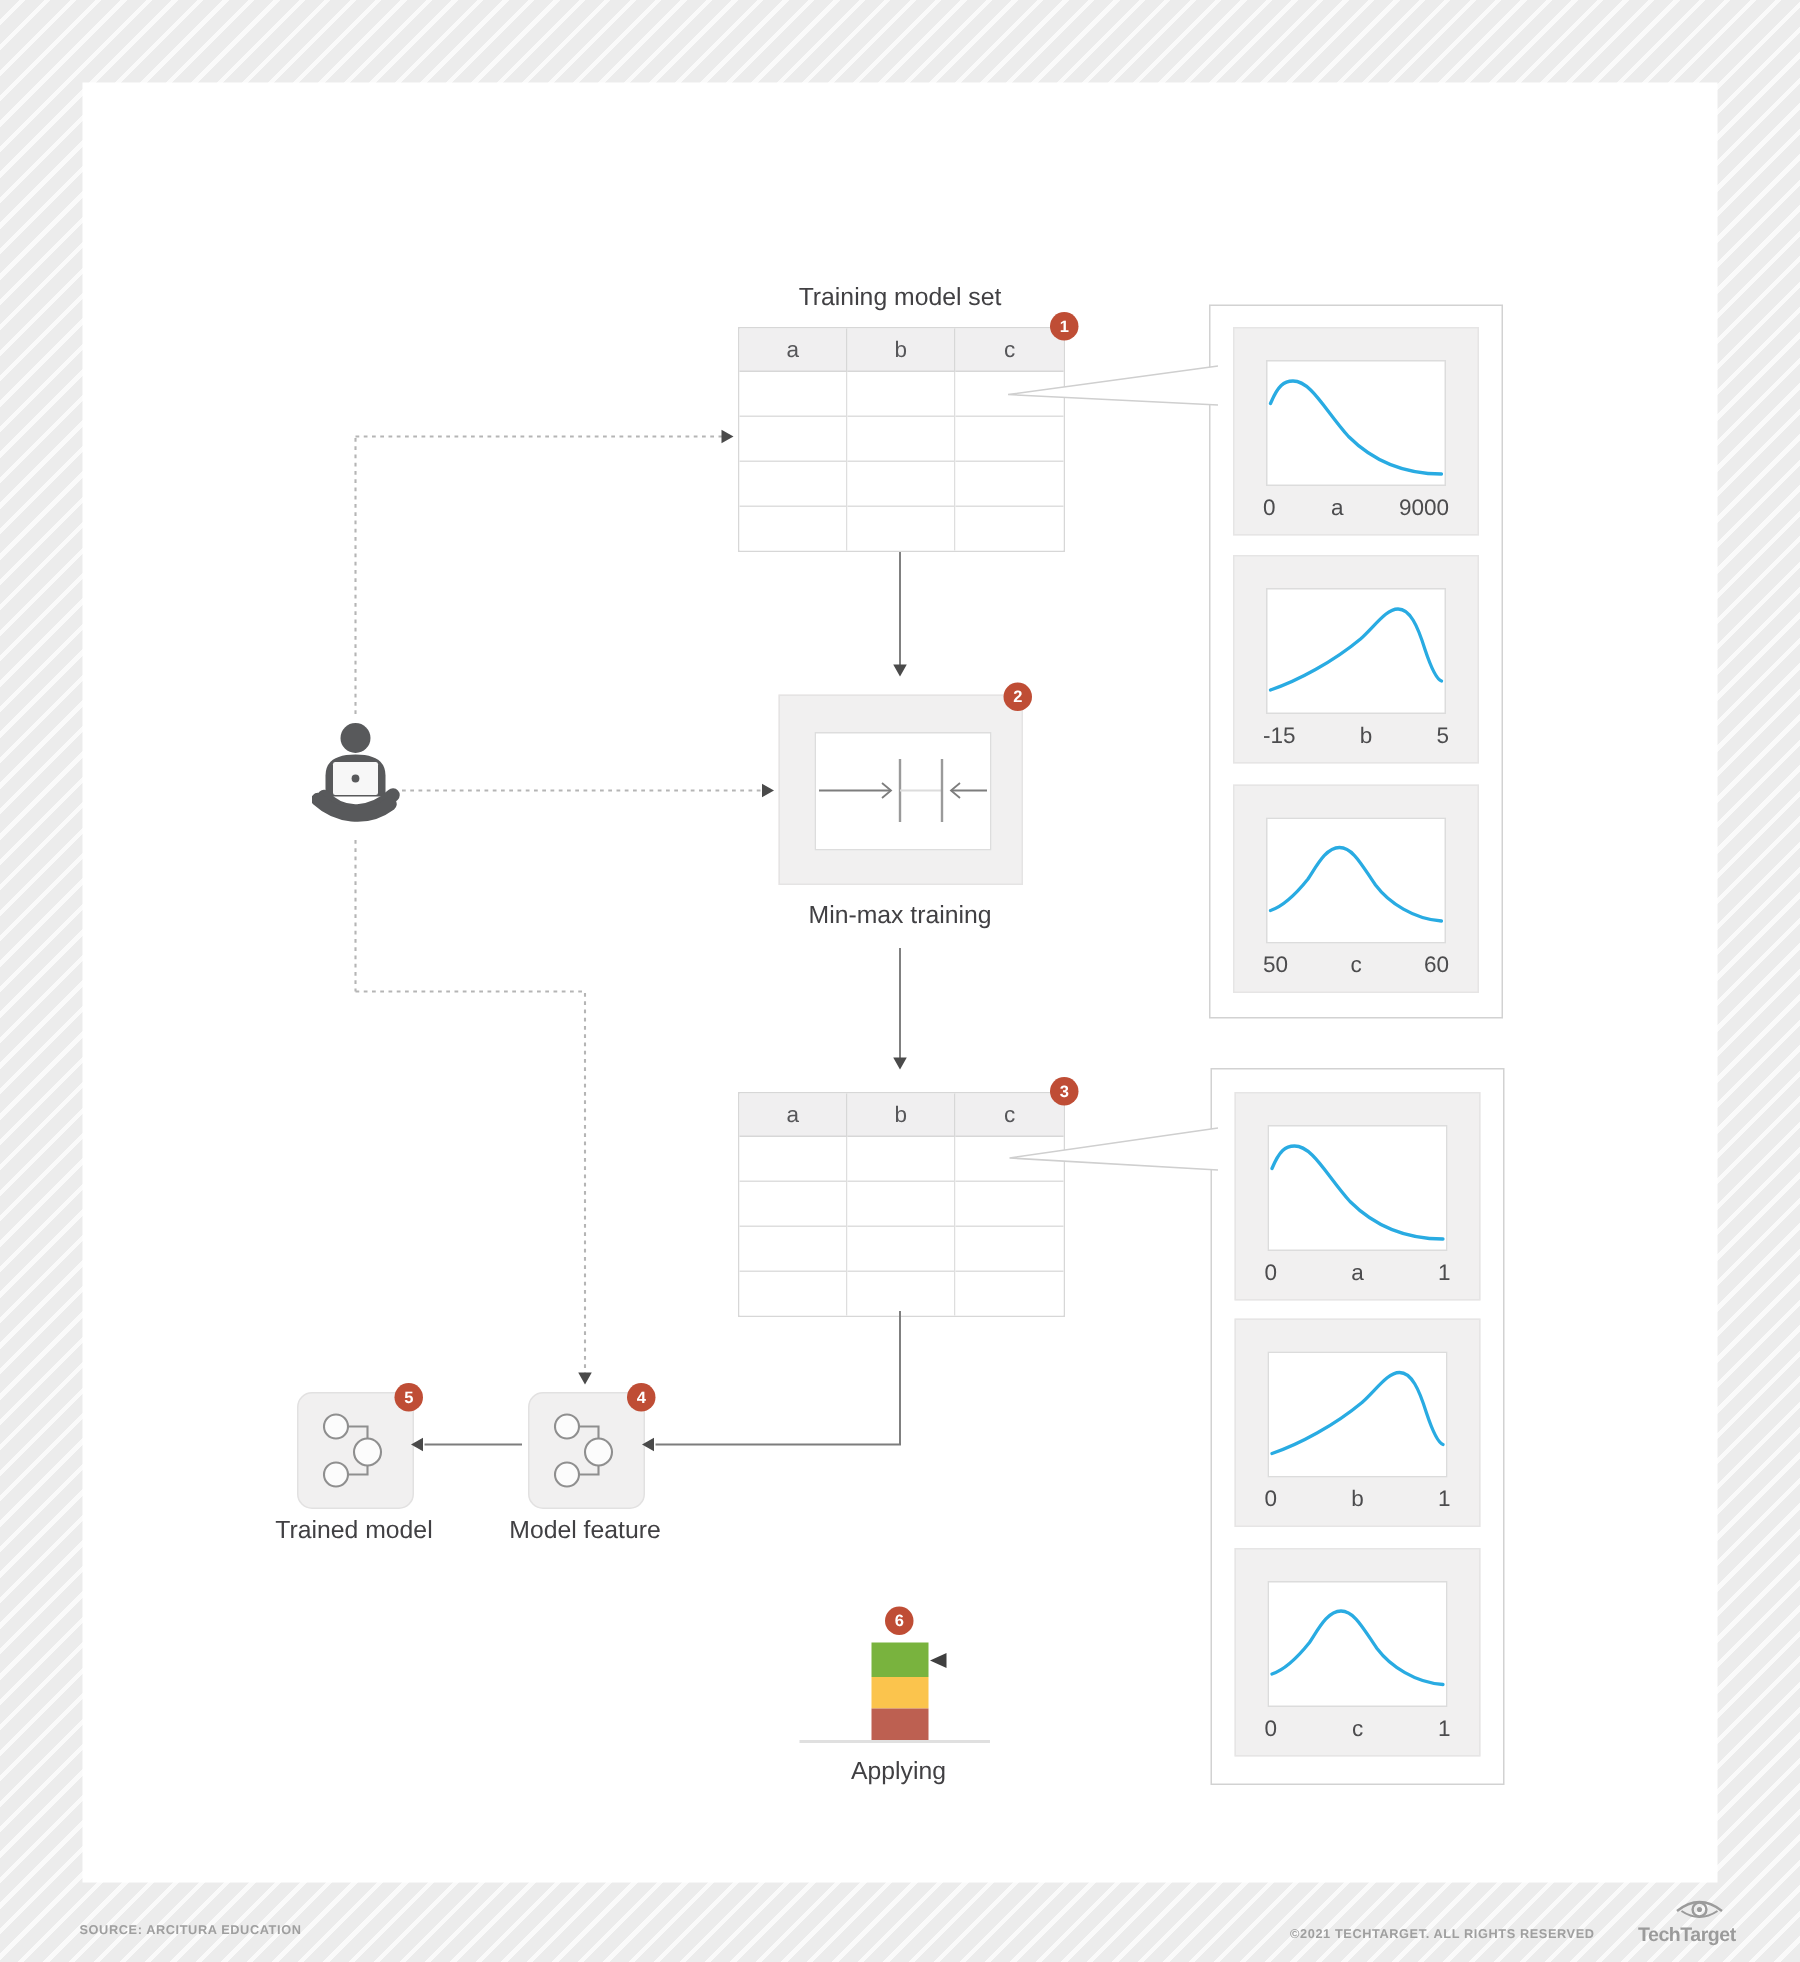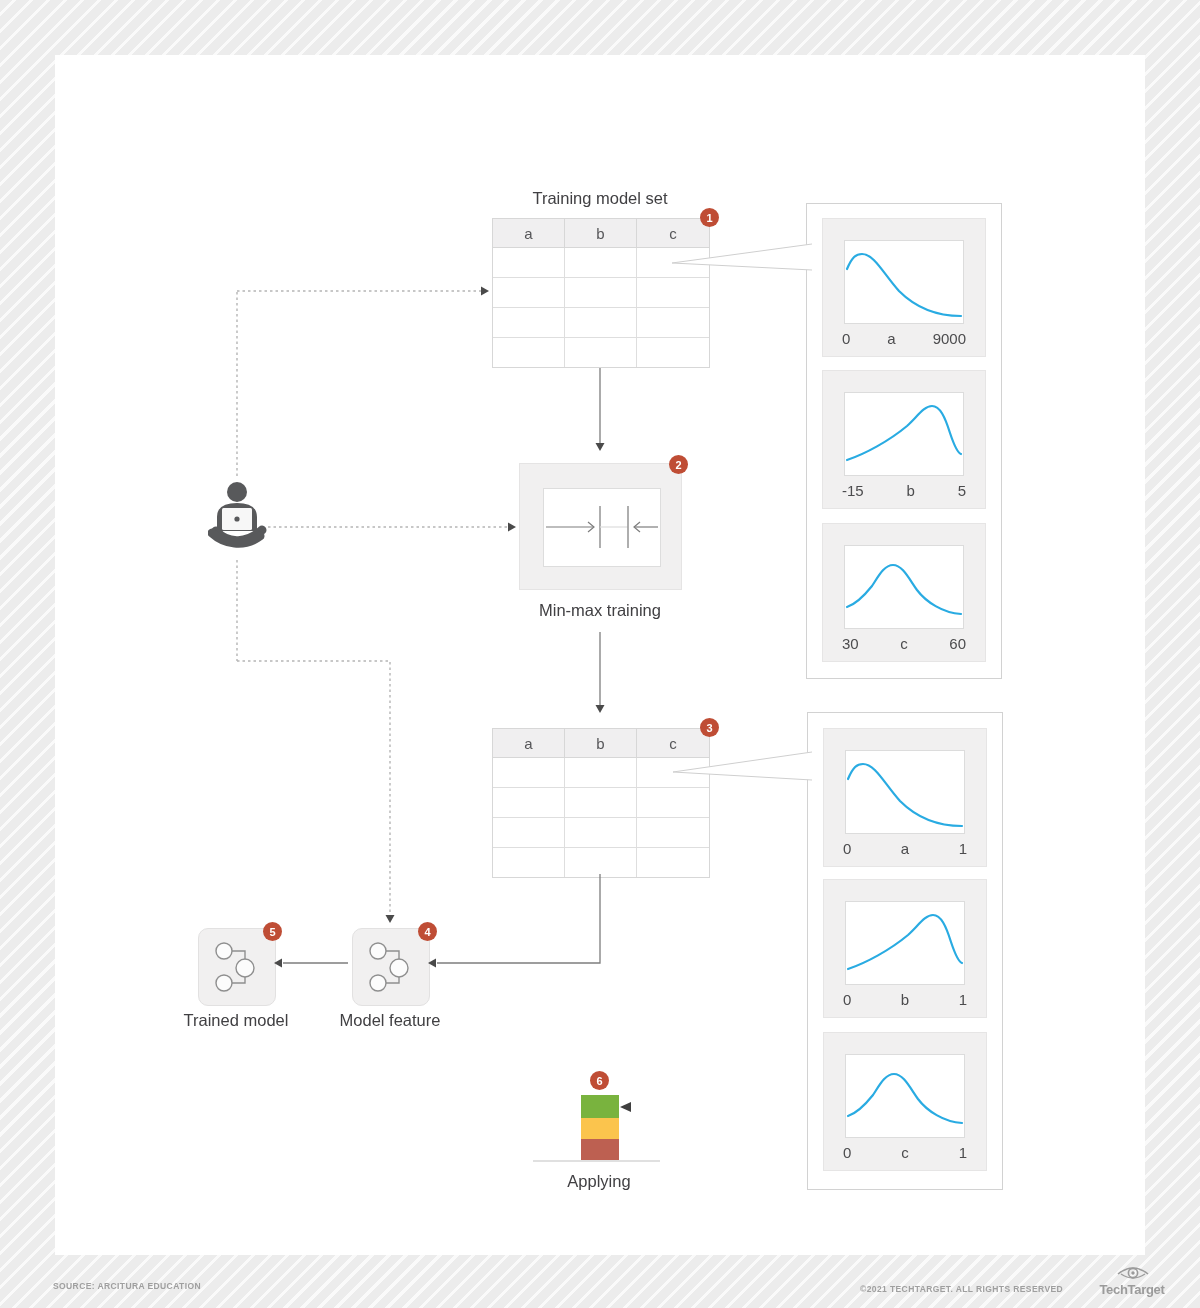--- a/index.html
+++ b/index.html
@@ -214,21 +214,21 @@
       <span>5</span>
     </div>
   </div>
   <div class="chart-panel" style="left:822px;top:523px;">
     <div class="plot">
       <svg viewBox="0 0 118 82" preserveAspectRatio="none">
           <path class="curve" d="M2,61 C11,58 19,50 27,40 C33,31 39,19 48,19 C57,19 63,31 72,44 C81,56 98,67 116,68"></path>
         </svg>
     </div>
     <div class="ticks">
-      <span>30</span>
+      <span>50</span>
       <span>c</span>
       <span>60</span>
     </div>
   </div>
 
   <div class="chart-panel" style="left:823px;top:728px;">
     <div class="plot">
       <svg viewBox="0 0 118 82" preserveAspectRatio="none">
           <path class="curve" d="M2,28 C7,16 11,13 17,13 C29,13 38,32 54,50 C72,68 94,75 116,75"></path>
         </svg>
@@ -273,15 +273,15 @@
   <div class="abs section-label" style="left:509px;top:1172px;width:180px;">Applying</div>
 
   <div class="abs foot-text" style="left:53px;top:1281px;">SOURCE: ARCITURA EDUCATION</div>
   <div class="abs foot-text" style="left:860px;top:1284px;width:230px;text-align:left;">©2021 TECHTARGET. ALL RIGHTS RESERVED</div>
   <svg class="abs" style="left:1116px;top:1263px;" width="34" height="20" viewBox="0 0 34 20">
     <path d="M2,11 Q17,-1 32,11" fill="none" stroke="#9b9b9b" stroke-width="1.6"></path>
     <path d="M5,11 Q17,19 29,11" fill="none" stroke="#9b9b9b" stroke-width="1.4"></path>
     <circle cx="17" cy="10" r="4.6" fill="none" stroke="#9b9b9b" stroke-width="1.6"></circle>
     <circle cx="17" cy="10" r="1.7" fill="#9b9b9b"></circle>
   </svg>
-  <div class="abs" id="brand-name" style="left:1092px;top:1282px;width:80px;text-align:center;">TechTarget</div>
+  <div class="abs" id="brand-name" style="left:1092px;top:1282px;width:80px;">TechTarget</div>
 
 </div>
 
 </body></html>

